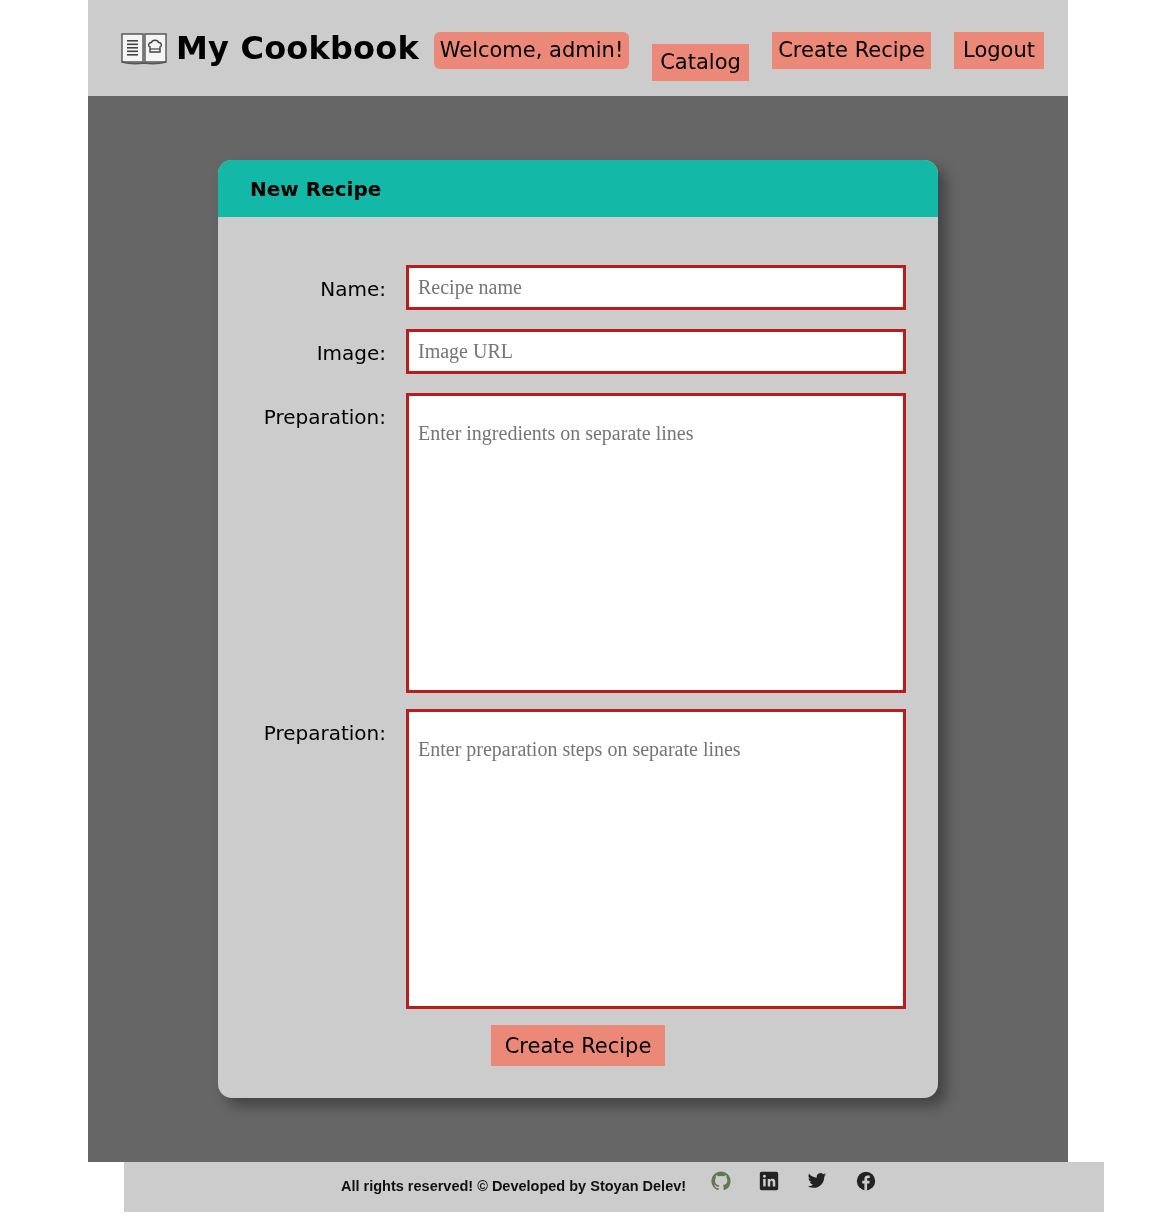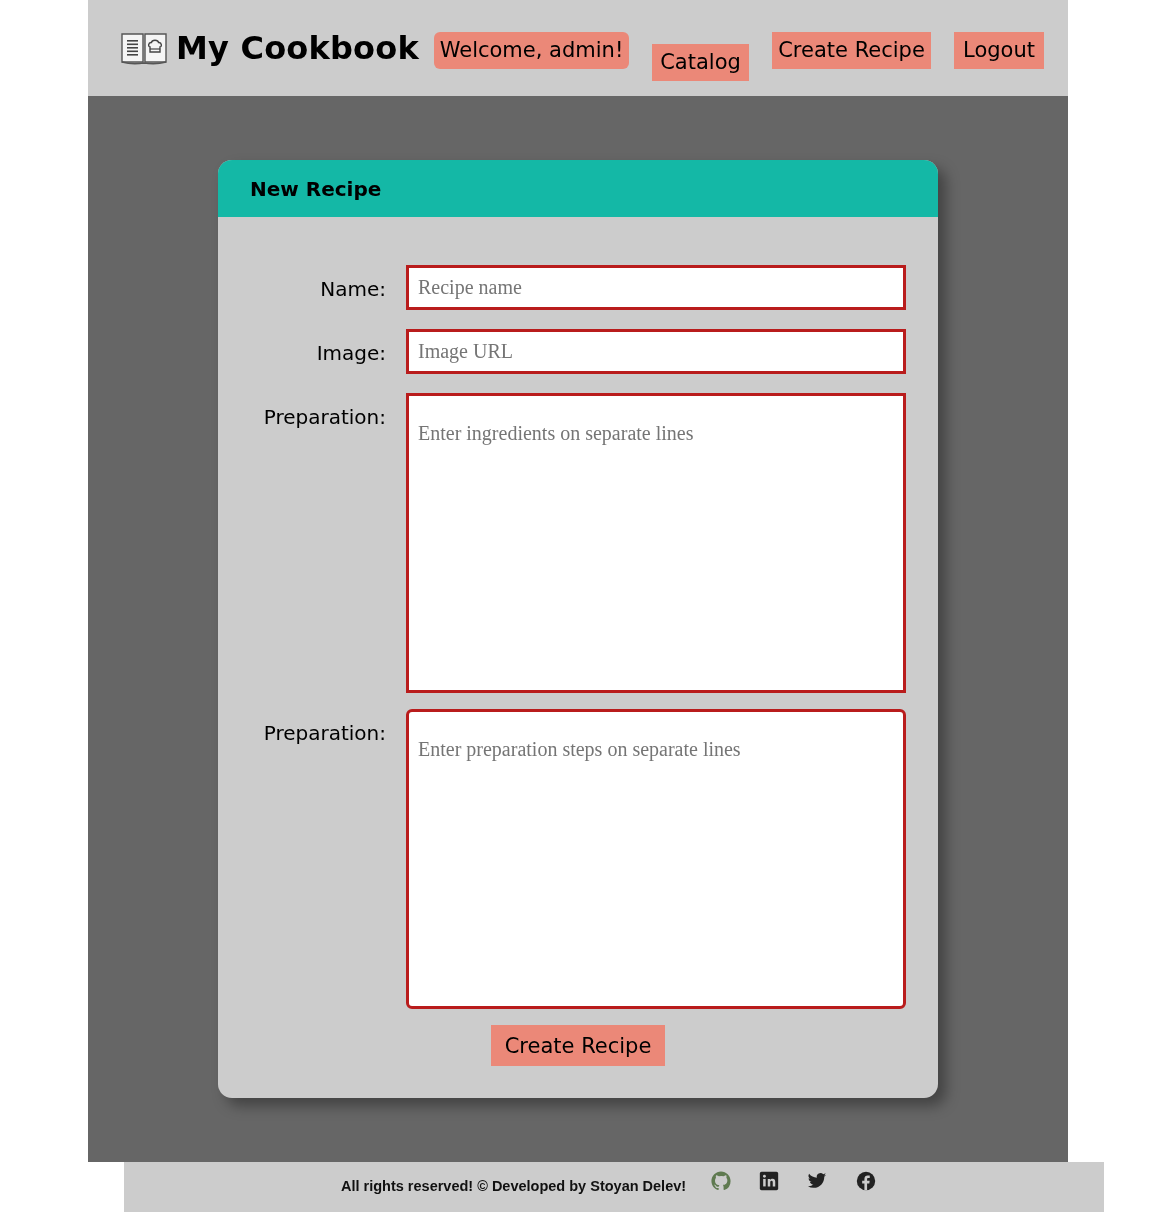--- a/index.html
+++ b/index.html
@@ -120,21 +120,21 @@
         <label class="label" style="top:117px;">Name:</label>
         <input class="field" type="text" style="top: 105px;" placeholder="Recipe name">
 
         <label class="label" style="top:181px;">Image:</label>
         <input class="field" type="text" style="top: 169px;" placeholder="Image URL">
 
         <label class="label" style="top:245px;">Preparation:</label>
         <textarea class="field" style="top: 233px;" placeholder="Enter ingredients on separate lines"></textarea>
 
         <label class="label" style="top:561px;">Preparation:</label>
-        <textarea class="field" style="top: 549px; border-radius: 6px;" placeholder="Enter preparation steps on separate lines"></textarea>
+        <textarea class="field" style="top: 549px;" placeholder="Enter preparation steps on separate lines"></textarea>
 
         <button type="button" class="submit">Create Recipe</button>
       </form>
     </section>
   </main>
 
   <footer class="footer">
     <p class="footer-text">All rights reserved! © Developed by Stoyan Delev!</p>
 
     <a class="social" style="left:587px;">

